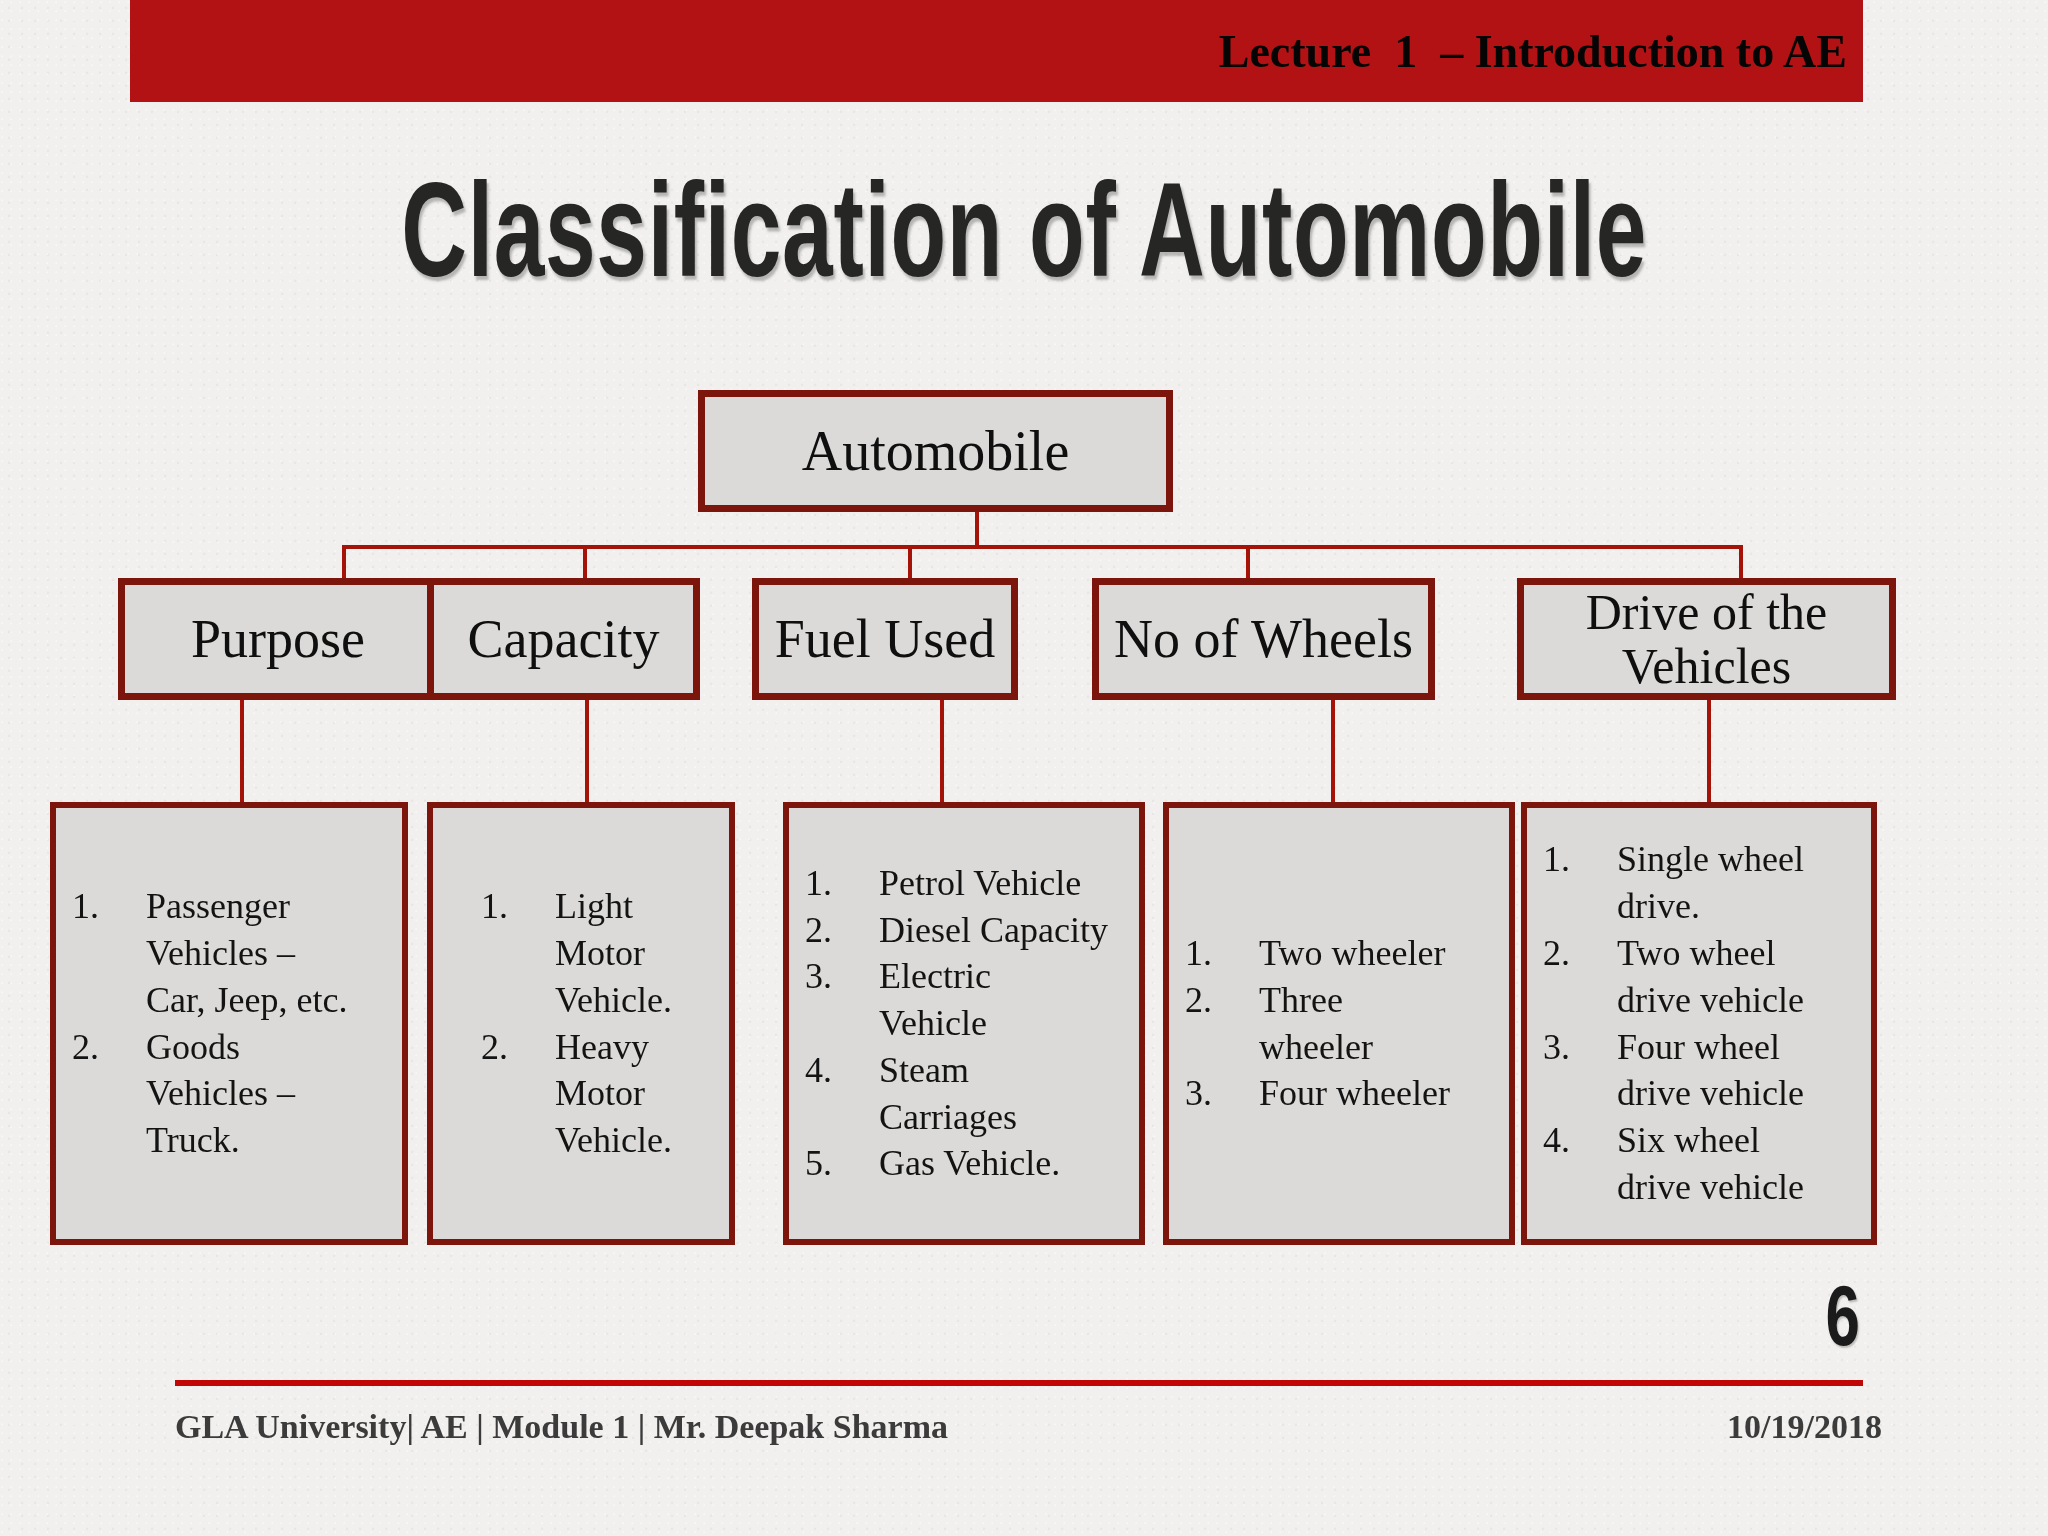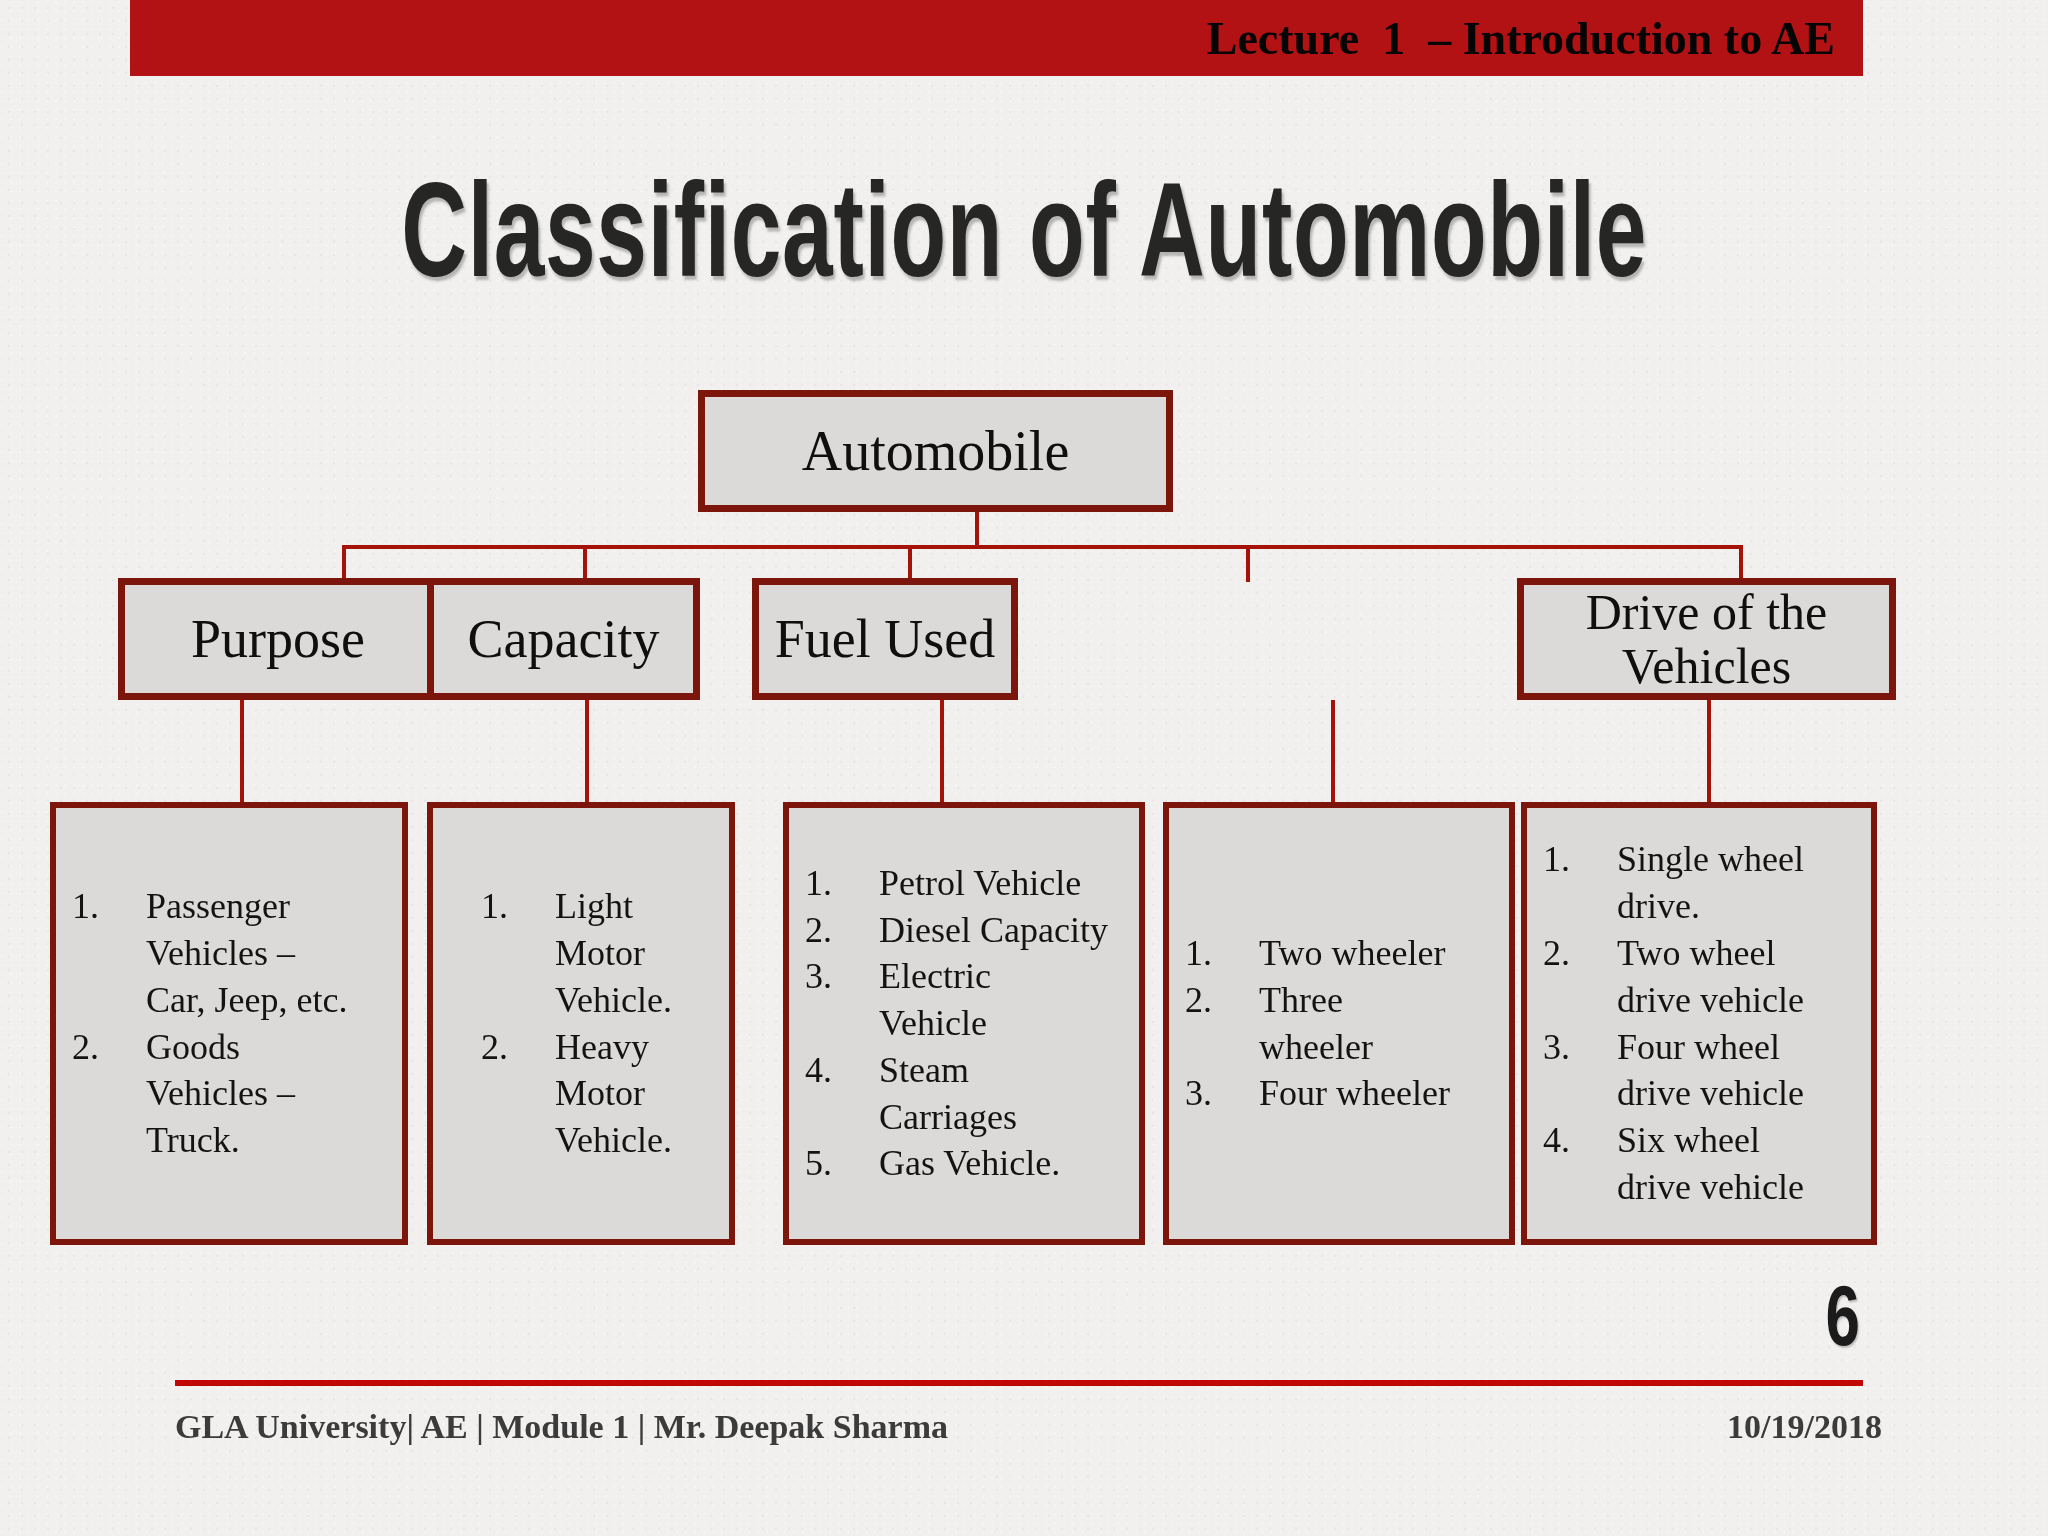--- a/index.html
+++ b/index.html
@@ -7,24 +7,24 @@
     position:relative;width:2048px;height:1536px;overflow:hidden;
     background-color:#f1f0ee;
     background-image:
       radial-gradient(circle at 25% 25%, rgba(255,255,255,.55) .5px, transparent 1.2px),
       radial-gradient(circle at 70% 60%, rgba(110,110,110,.07) 1px, transparent 1.6px);
     background-size:9px 9px,13px 13px;
     font-family:"Liberation Serif", serif;
   }
   
   .banner{
-    position:absolute;left:130px;top:0;width:1733px;height:76px;
+    position:absolute;left:130px;top:0;width:1733px;height:102px;
     background:#b31215;box-sizing:border-box;
     display:flex;align-items:center;justify-content:flex-end;
-    padding-right:28px;
+    padding-right:16px;
   }
   .banner-text{
     font-family:"Liberation Serif",serif;font-weight:bold;font-size:46px;
     color:#050505;white-space:pre;
   }
   
   .title-wrap{position:absolute;left:0;top:146px;width:100%;text-align:center;}
   .title-text{
     display:inline-block;font-family:"Liberation Sans",sans-serif;font-weight:bold;
     font-size:134px;line-height:1.25;color:#262624;letter-spacing:1px;
@@ -102,20 +102,23 @@
 
   <div class="node cat" style="left:118px;width:320px;">
     <span>Purpose</span>
   </div>
   <div class="node cat" style="left:427px;width:273px;">
     <span>Capacity</span>
   </div>
   <div class="node cat" style="left:752px;width:266px;">
     <span>Fuel Used</span>
   </div>
+  <div class="node cat" style="left:1092px;width:343px;">
+    <span>No of Wheels</span>
+  </div>
   <div class="node cat" style="left:1517px;width:379px;font-size:50px;">
     <span style="white-space:pre-line;">Drive of the
 Vehicles</span>
   </div>
 
   <div class="node detail" style="left:50px;width:358px;">
     <ol class="nlist">
       <li>
           <span>Passenger
 Vehicles –

